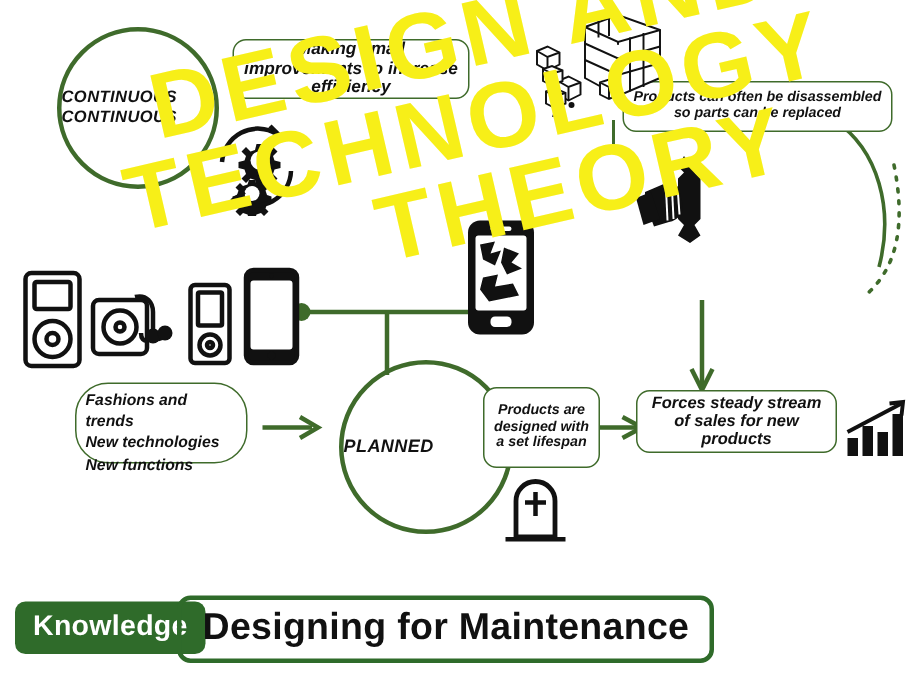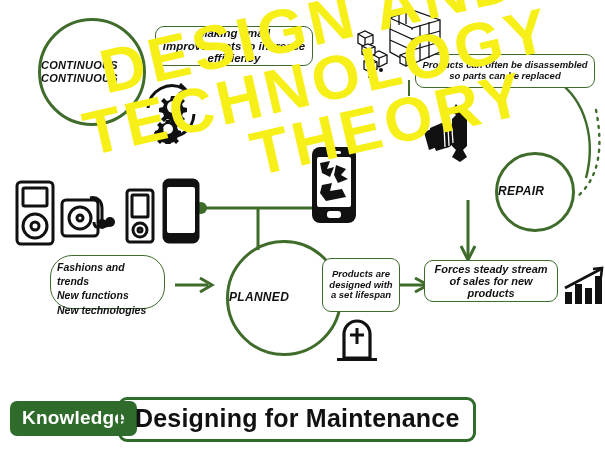--- a/index.html
+++ b/index.html
@@ -139,37 +139,34 @@
       <span>CONTINUOUS</span>
     </div>
   </div>
 
   <div class="node circle" style="left:202px;top:240px;width:116px;height:116px;font-size:12px;margin-left:24px;">
     <div>
       <span>PLANNED</span>
     </div>
   </div>
 
-  <div class="node circle" style="left:495px;top:152px;width:80px;height:80px;font-size:12px;">
-    <span>REPAIR</span>
-  </div>
 
   <div class="node rbox" style="left:155px;top:26px;width:158px;height:40px;font-size:11.5px;">
     <span>Making small improvements to increase efficiency</span>
   </div>
 
   <div class="node rbox" style="left:415px;top:54px;width:180px;height:34px;font-size:9.5px;">
     <span>Products can often be disassembled so parts can be replaced</span>
   </div>
 
 
   <div class="node sqbox" style="left:50px;top:255px;width:115px;height:54px;font-size:10.5px;border-radius:22px;">
     <div>Fashions and trends</div>
+    <div>New technologies</div>
     <div>New functions</div>
-    <div>New technologies</div>
   </div>
 
   <div class="node rbox" style="left:424px;top:260px;width:134px;height:42px;font-size:11px;">
     <span>Forces steady stream of sales for new products</span>
   </div>
 
   <div class="node rbox" style="left:322px;top:258px;width:78px;height:54px;font-size:9.5px;">
     <span>Products are designed with a set lifespan</span>
   </div>
 

